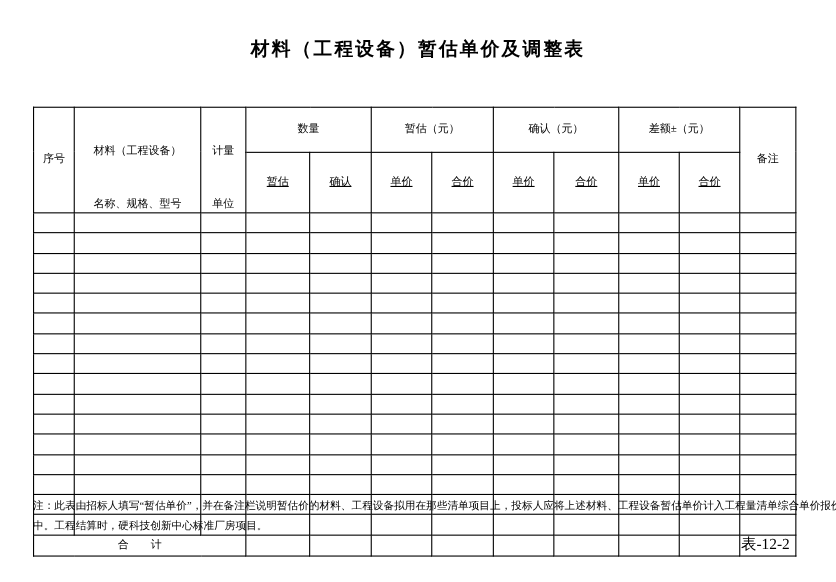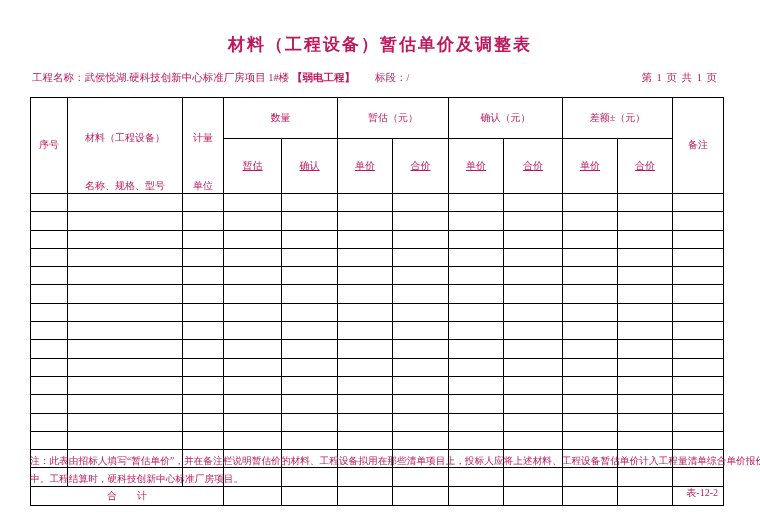--- a/index.html
+++ b/index.html
@@ -3,21 +3,21 @@
 <meta charset="utf-8">
 <style>
   * { box-sizing: border-box; }
   html, body { margin: 0; padding: 0; background: #ffffff; }
   .page {
     position: relative;
     width: 760px;
     height: 529px;
     background: #ffffff;
     font-family: "Liberation Serif", "DejaVu Serif", serif;
-    color: #be185d;
+    color: #000000;
     overflow: hidden;
   }
   .title {
     position: absolute;
     top: 33px;
     left: 0;
     width: 100%;
     margin: 0;
     text-align: center;
     font-size: 17px;
@@ -70,35 +70,30 @@
     top: 452px;
     width: 710px;
     font-size: 9.7px;
     line-height: 17.5px;
     white-space: nowrap;
   }
   .form-code {
     position: absolute;
     right: 42px;
     top: 486px;
-    font-size: 10px;
+    font-size: 14px;
   }
 </style>
 </head>
 <body>
 
 <div class="page">
 
   <h1 class="title">材料（工程设备）暂估单价及调整表</h1>
 
-  <div class="meta">
-    <div class="project"><span>工程名称：</span><span>武侯悦湖.硬科技创新中心标准厂房项目 1#楼 </span><span class="hl">【弱电工程】</span></div>
-    <div class="section"><span>标段：</span><span>/</span></div>
-    <div class="pages">第  1 页 共 1 页</div>
-  </div>
 
   <table class="form-table">
     <colgroup>
       <col style="width:37px">
         <col style="width:115px">
         <col style="width:41px">
       <col style="width:58px">
         <col style="width:56px">
       <col style="width:55px">
         <col style="width:56px">

